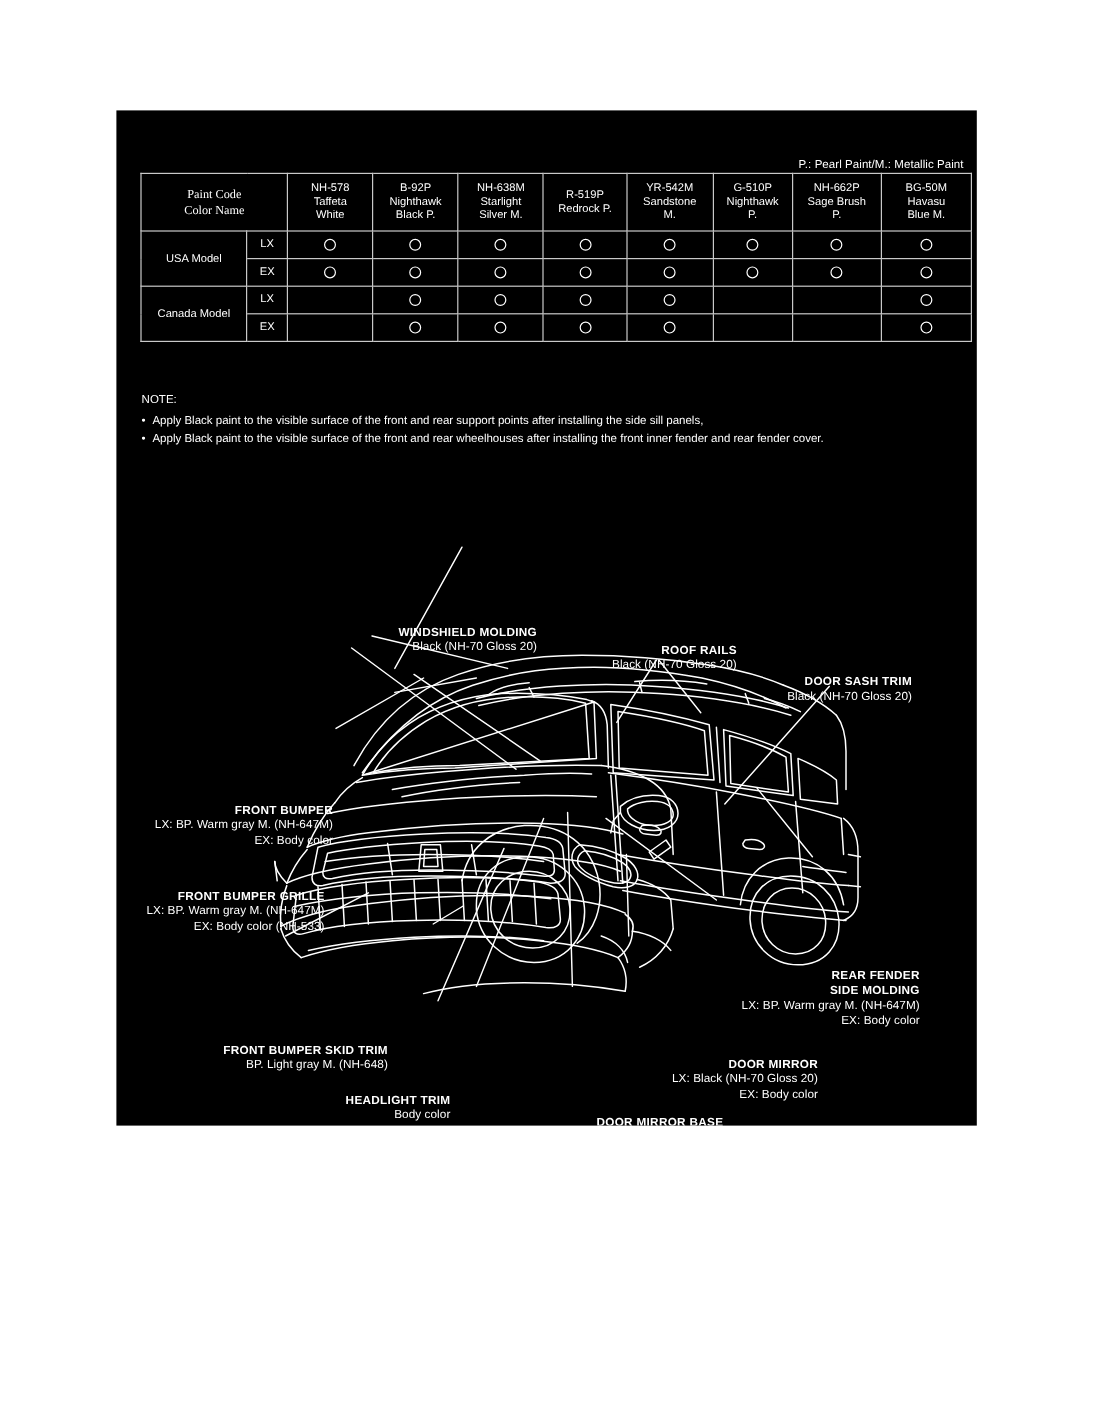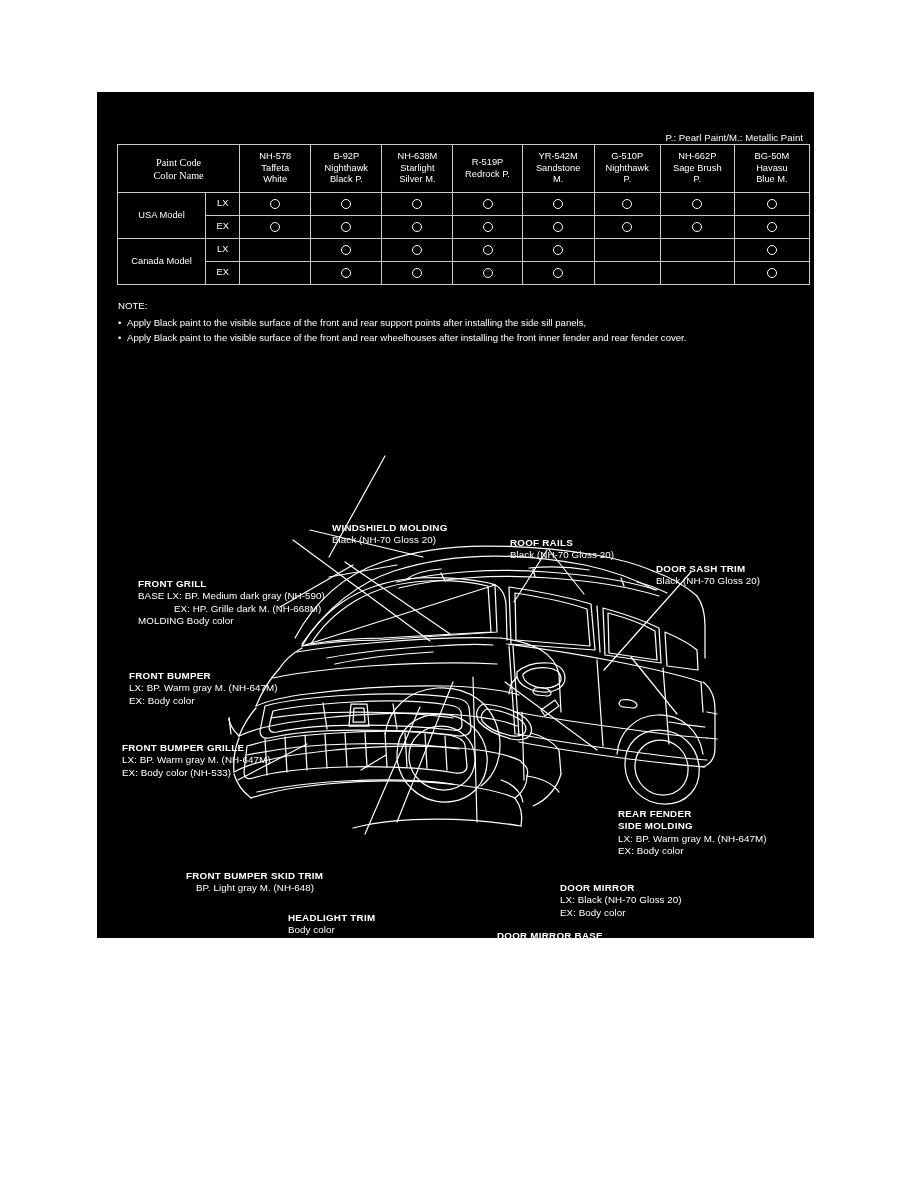--- a/index.html
+++ b/index.html
@@ -90,38 +90,39 @@
   }
   
   .notes {
     position: absolute;
     left: 21px; top: 207px;
     width: 680px;
     font-size: 9.6px;
     line-height: 14.5px;
     color: #ffffff;
   }
-  .notes .nhead { margin-bottom: 2px; }
+  .notes .nhead { margin-bottom: 2px; margin-top: 28px; }
   .notes ul { list-style: none; margin: 0; padding: 0; }
   .notes li { position: relative; padding-left: 9px; margin-bottom: 1px; }
   .notes li .bullet {
     position: absolute; left: 0; top: 0;
   }
   .notes .cont { padding-left: 9px; display: block; }
   
   #illus {
     position: absolute;
     left: 0; top: 290px;
     width: 717px; height: 556px;
   }
   #illus svg { display: block; }
   .cal {
     position: absolute;
     color: #ffffff;
     white-space: nowrap;
+    text-align: right;
   }
   .cal .ttl {
     font-weight: bold;
     font-size: 9.8px;
     letter-spacing: .25px;
     display: block;
     line-height: 12.3px;
   }
   .cal .ln {
     font-size: 9.8px;
@@ -489,26 +490,20 @@
       <div class="cal" style="left:413px; top:155px;">
         <span class="ttl">ROOF RAILS</span>
         <span class="ln">Black (NH-70 Gloss 20)</span>
       </div>
 
       <div class="cal" style="left:559px; top:181px;">
         <span class="ttl">DOOR SASH TRIM</span>
         <span class="ln">Black (NH-70 Gloss 20)</span>
       </div>
 
-      <div class="cal" style="left:41px; top:196px;">
-        <span class="ttl">FRONT GRILL</span>
-        <span class="ln">BASE  LX: BP.  Medium dark gray (NH-590)</span>
-        <span class="ln ind">EX: HP.  Grille dark M. (NH-668M)</span>
-        <span class="ln">MOLDING  Body color</span>
-      </div>
 
       <div class="cal" style="left:32px; top:288px;">
         <span class="ttl">FRONT BUMPER</span>
         <span class="ln">LX: BP. Warm gray M. (NH-647M)</span>
         <span class="ln">EX: Body color</span>
       </div>
 
       <div class="cal" style="left:25px; top:360px;">
         <span class="ttl">FRONT BUMPER GRILLE</span>
         <span class="ln">LX: BP. Warm gray M. (NH-647M)</span>

